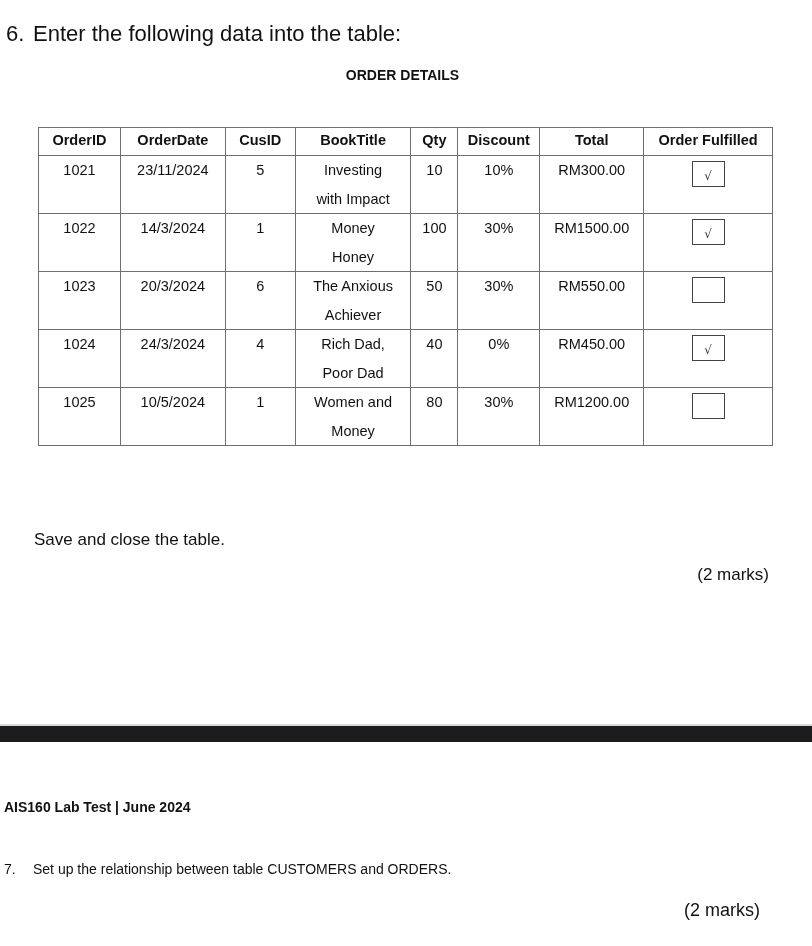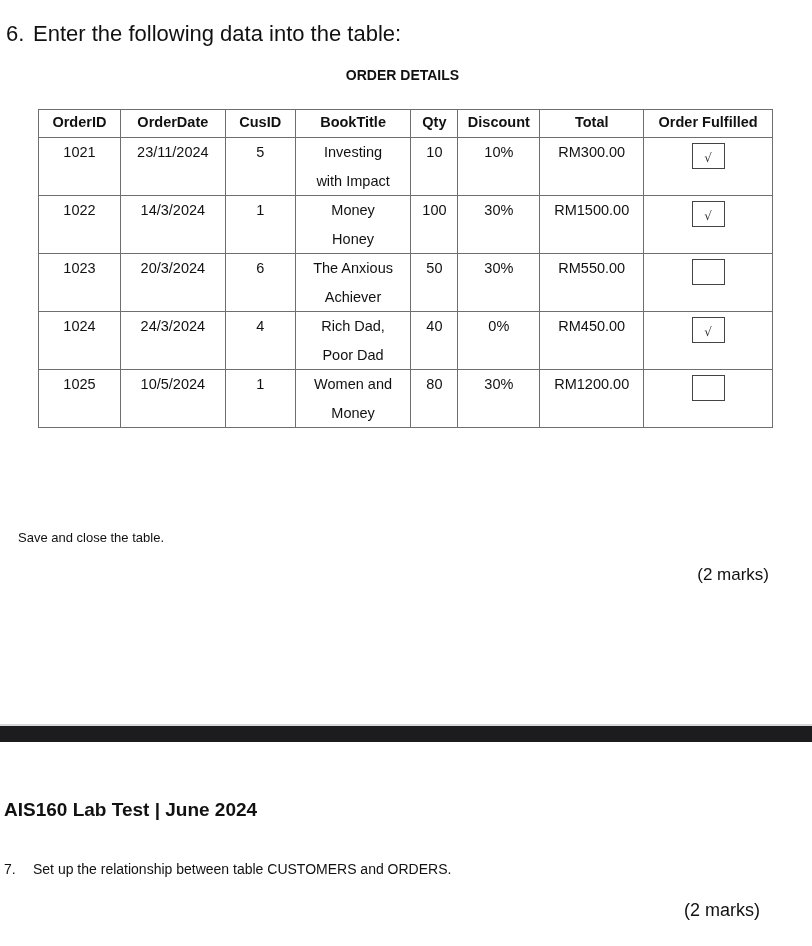--- a/index.html
+++ b/index.html
@@ -5,42 +5,42 @@
     html, body { margin: 0; padding: 0; background: #ffffff; }
     body {
       width: 812px; height: 946px; position: relative; overflow: hidden;
       font-family: "Liberation Sans", sans-serif; color: #111111;
     }
     .abs { position: absolute; }
     .q6 { left: 6px; top: 21px; font-size: 22px; }
     .q6 .num { display: inline-block; width: 27px; }
     .title { left: 0; width: 805px; top: 67px; text-align: center; font-size: 14px; font-weight: bold; }
     table.orders {
-      position: absolute; left: 38px; top: 109px;
+      position: absolute; left: 38px; top: 127px;
       border-collapse: collapse; font-size: 14.5px; width: 735px;
     }
     table.orders th, table.orders td {
       border: 1.5px solid #6f6f6f; text-align: center; vertical-align: top;
       padding: 0; line-height: 28px;
     }
     table.orders th { font-weight: bold; height: 27px; line-height: 25px; }
     table.orders td { height: 56px; }
     .c1 { width: 81px; } .c2 { width: 104px; } .c3 { width: 69px; } .c4 { width: 115px; }
     .c5 { width: 46px; } .c6 { width: 81px; } .c7 { width: 103px; } .c8 { width: 128px; }
     .title-cell span { display: block; line-height: 28.5px; }
     .chk {
       display: inline-block; width: 33px; height: 26px; border: 1.5px solid #444;
       margin-top: 5px; font-size: 12px; line-height: 28px; text-align: center;
       box-sizing: border-box; font-family: "DejaVu Sans", sans-serif; color: #333;
     }
-    .save { left: 18px; top: 530px; font-size: 13px; }
+    .save { left: 34px; top: 530px; font-size: 17px; }
     .marks1 { right: 43px; top: 565px; font-size: 17px; }
     .bar { left: 0; top: 726px; width: 812px; height: 16px; background: #1c1c1e; }
     .bar-top { left: 0; top: 724px; width: 812px; height: 2px; background: #d8d8d8; }
-    .footer { left: 4px; top: 799px; font-size: 19px; font-weight: bold; }
+    .footer { left: 4px; top: 799px; font-size: 14px; font-weight: bold; }
     .q7 { left: 4px; top: 861px; font-size: 14px; }
     .q7 .num { display: inline-block; width: 29px; }
     .marks2 { right: 52px; top: 900px; font-size: 18px; }
   </style>
 </head>
 <body>
 
 <div class="abs q6">
   <span class="num">6.</span><span>Enter the following data into the table:</span>
 </div>

